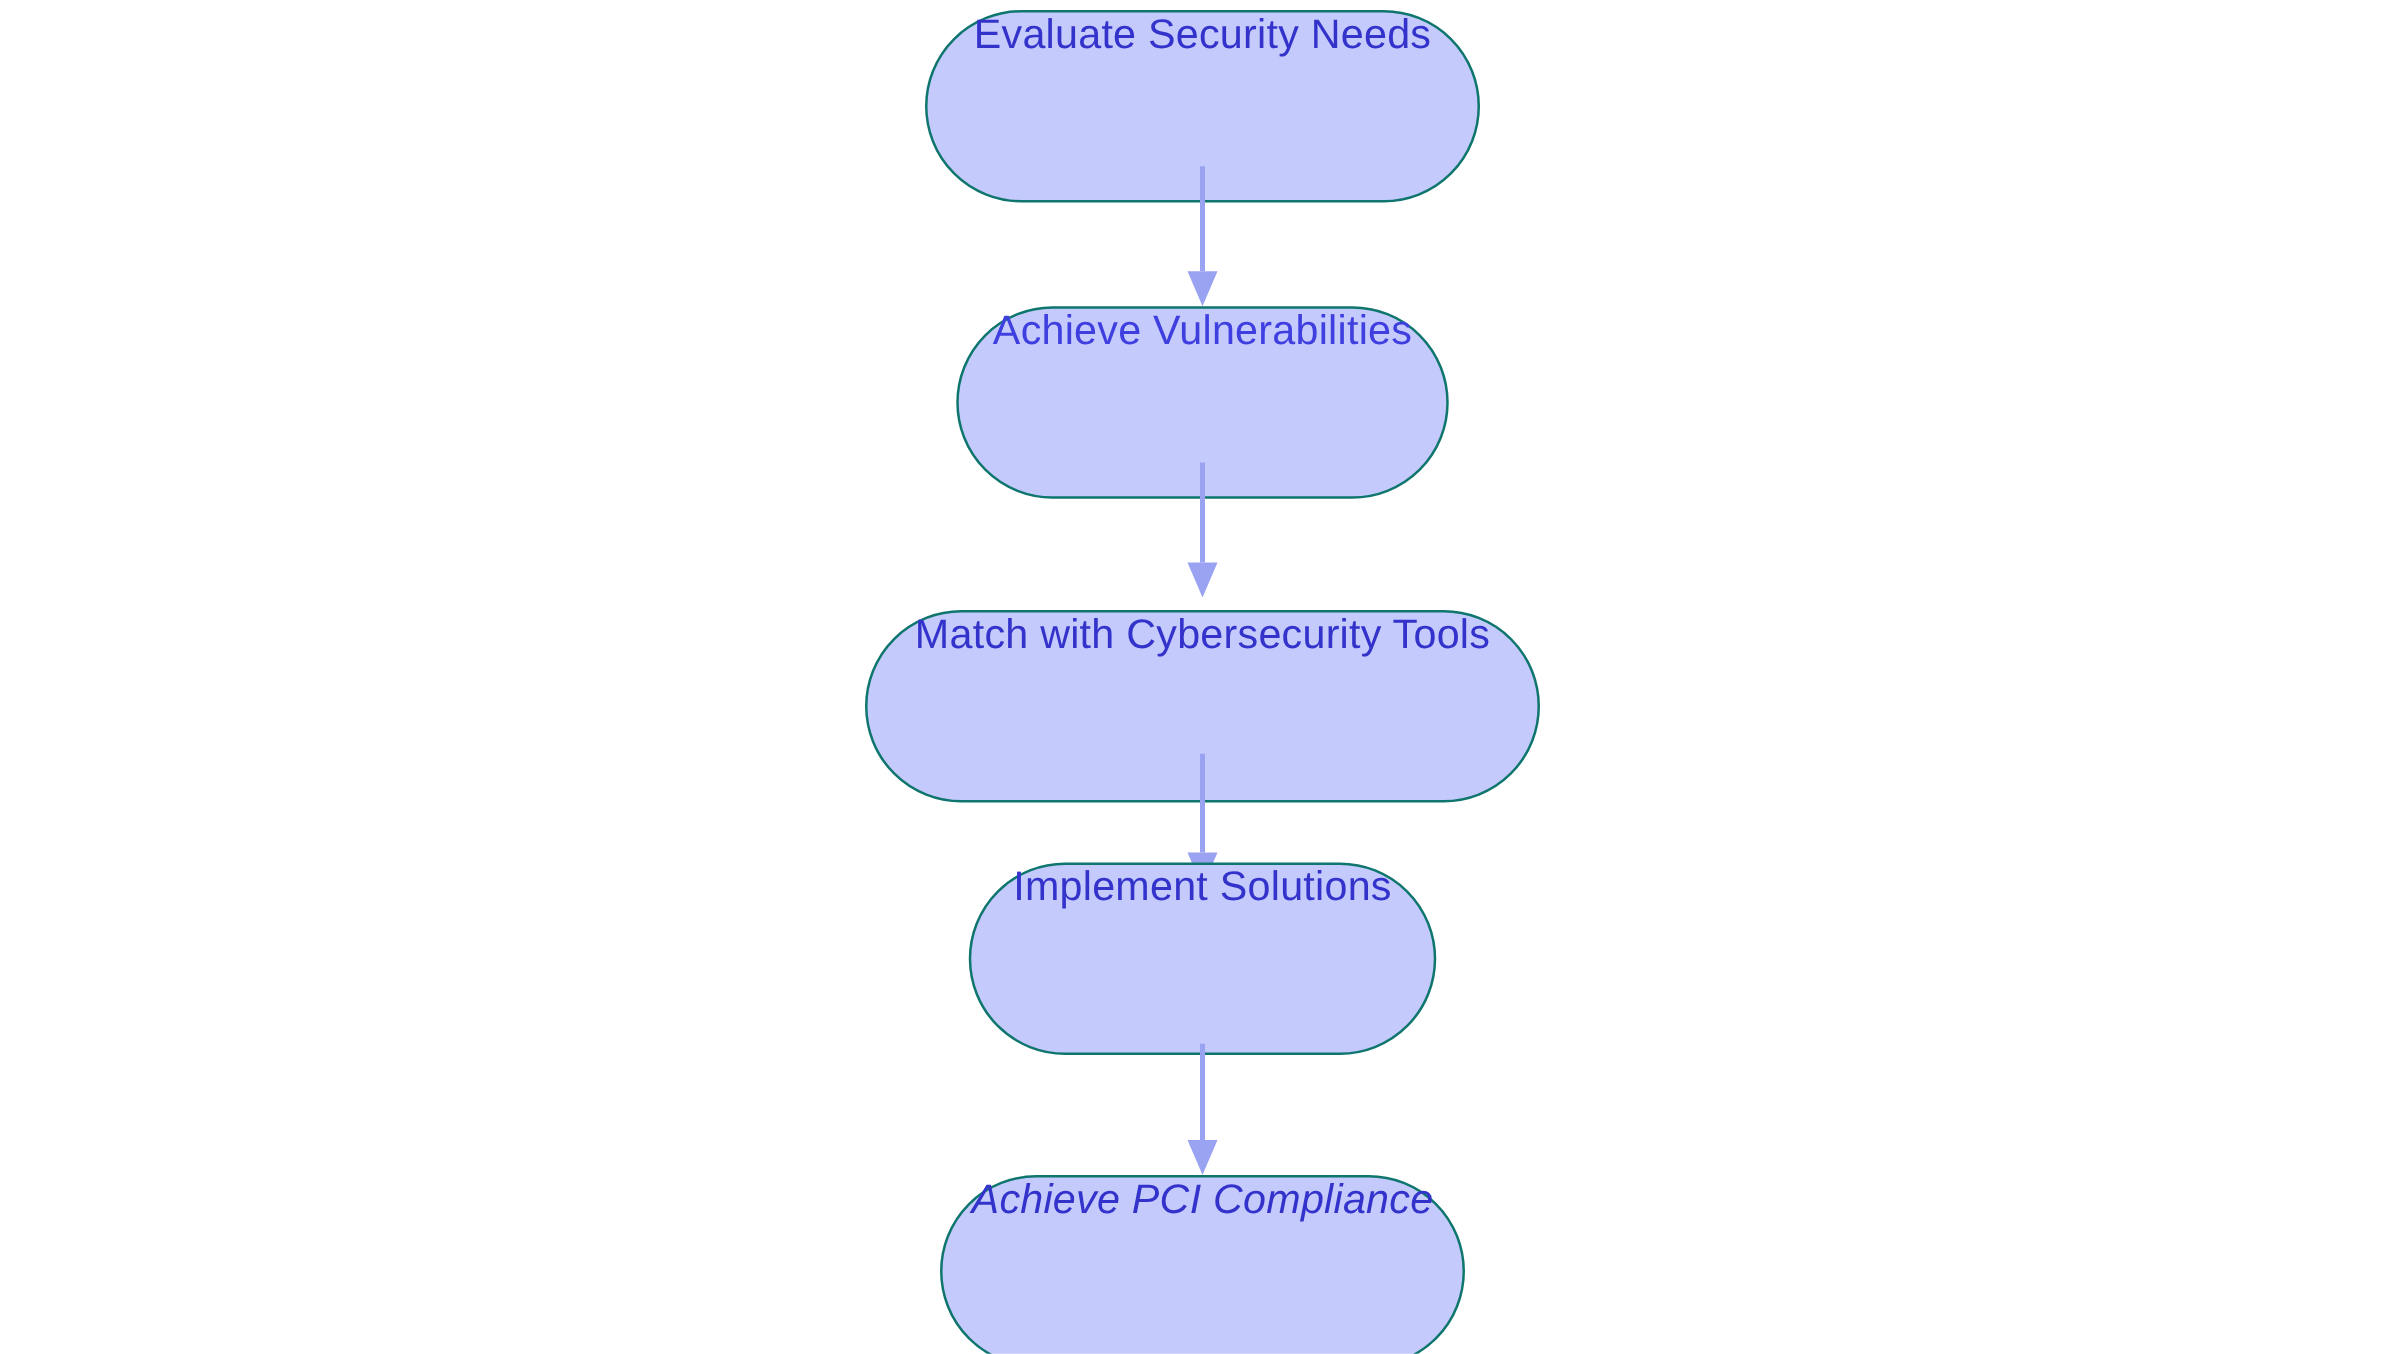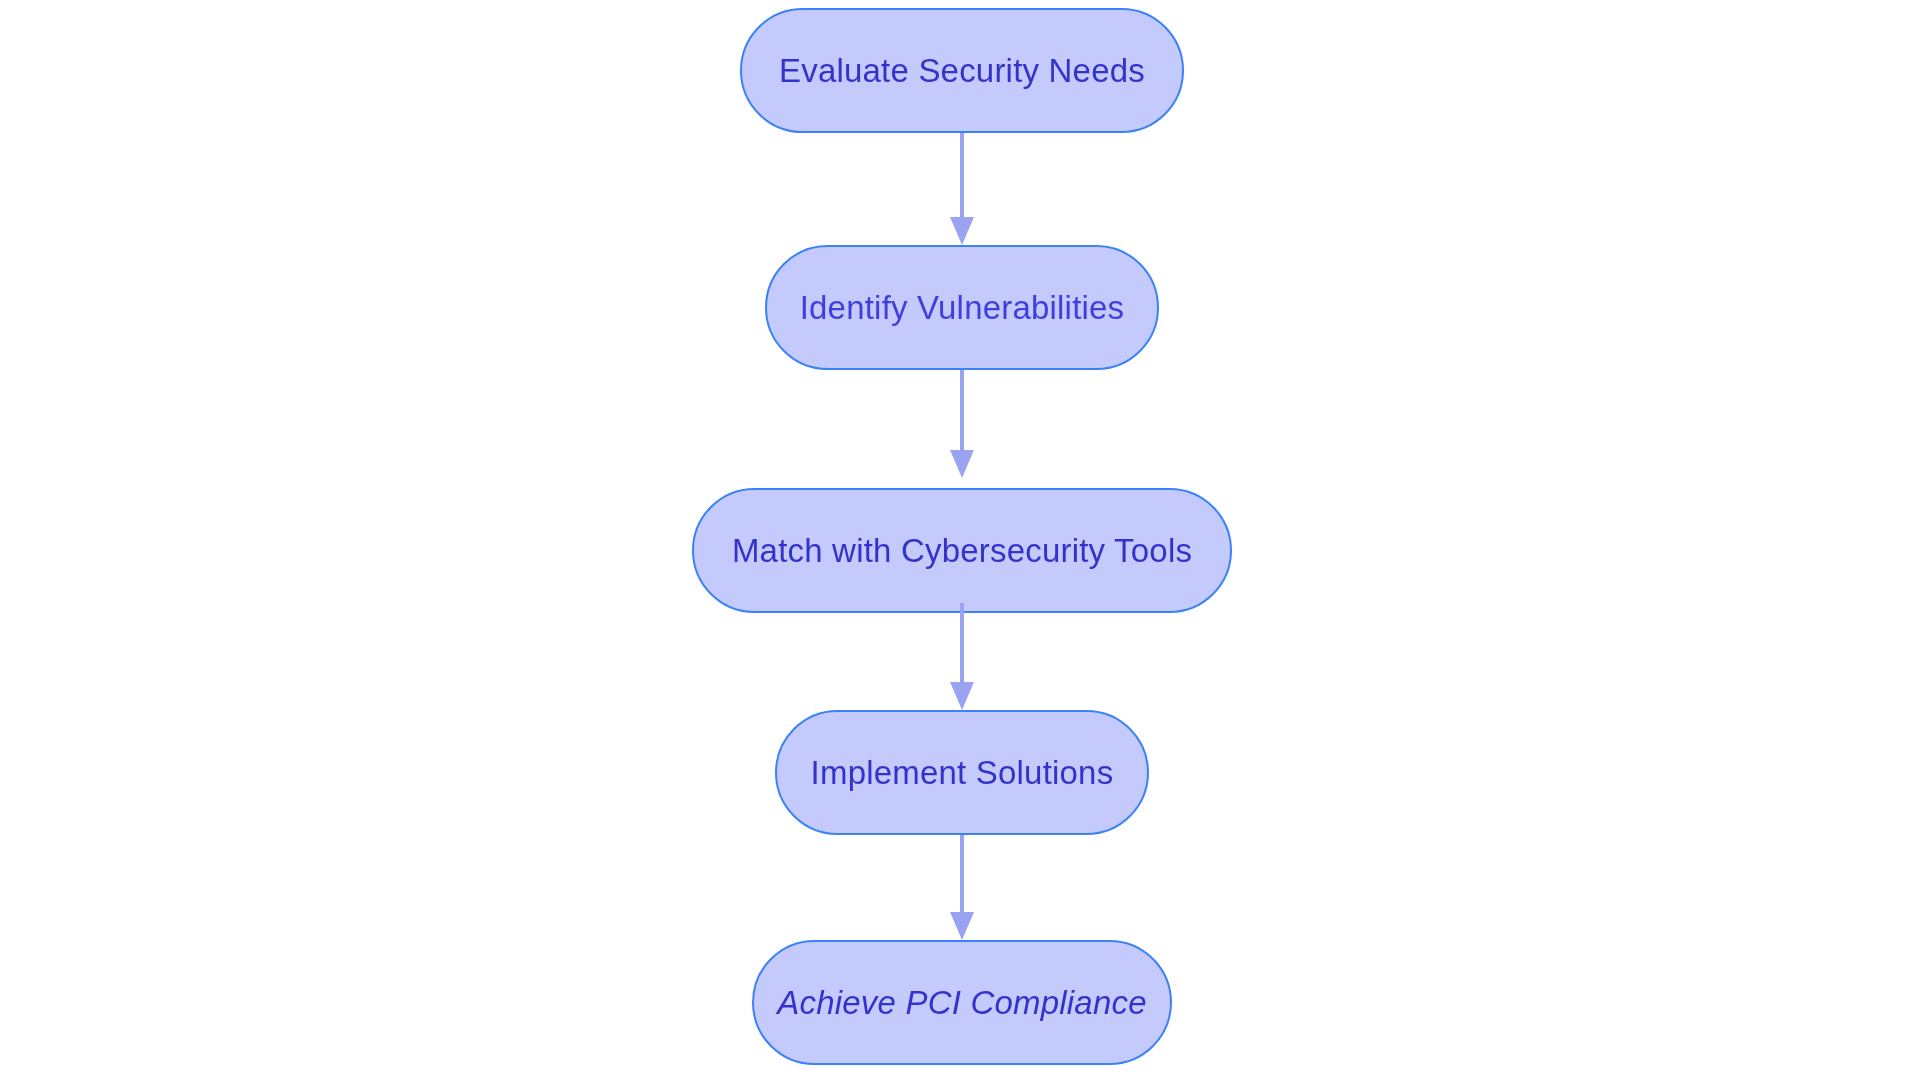--- a/index.html
+++ b/index.html
@@ -18,26 +18,26 @@
     position: relative;
     width: 1920px;
     height: 1083px;
     background: #ffffff;
   }
 
   .node {
     position: absolute;
     box-sizing: border-box;
     display: flex;
-    align-items: center;
+    align-items: flex-start;
     justify-content: center;
-    height: 125px;
+    height: 154px;
     border-radius: 999px;
     background: #c5cafc;
-    border: 2px solid #3b82f6;
+    border: 2px solid #0f766e;
     transform: translateX(-50%);
   }
 
   .node-label {
     font-family: "Liberation Sans", sans-serif;
     font-size: 33px;
     font-weight: 400;
     letter-spacing: 0.2px;
     white-space: nowrap;
     line-height: 1;
@@ -68,42 +68,42 @@
   </div>
 
   <div class="connector" style="left:962px; top:133px; width:26px; height:112px;">
     <svg width="26" height="112" viewBox="0 0 26 112" xmlns="http://www.w3.org/2000/svg" aria-hidden="true">
       <line x1="13" y1="0" x2="13" y2="84" stroke="#9aa2f2" stroke-width="4"></line>
       <polygon points="1,84 25,84 13,112" fill="#9aa2f2"></polygon>
     </svg>
   </div>
 
   <div class="node node-2" style="left:962px; top:245px; width:394px;">
-    <span class="node-label">Identify Vulnerabilities</span>
+    <span class="node-label">Achieve Vulnerabilities</span>
   </div>
 
   <div class="connector" style="left:962px; top:370px; width:26px; height:108px;">
     <svg width="26" height="108" viewBox="0 0 26 108" xmlns="http://www.w3.org/2000/svg" aria-hidden="true">
       <line x1="13" y1="0" x2="13" y2="80" stroke="#9aa2f2" stroke-width="4"></line>
       <polygon points="1,80 25,80 13,108" fill="#9aa2f2"></polygon>
     </svg>
   </div>
 
   <div class="node node-3" style="left:962px; top:488px; width:540px;">
     <span class="node-label">Match with Cybersecurity Tools</span>
   </div>
 
   <div class="connector" style="left:962px; top:603px; width:26px; height:107px;">
     <svg width="26" height="107" viewBox="0 0 26 107" xmlns="http://www.w3.org/2000/svg" aria-hidden="true">
       <line x1="13" y1="0" x2="13" y2="79" stroke="#9aa2f2" stroke-width="4"></line>
       <polygon points="1,79 25,79 13,107" fill="#9aa2f2"></polygon>
     </svg>
   </div>
 
-  <div class="node node-4" style="left:962px; top:710px; width:374px;">
+  <div class="node node-4" style="left:962px; top:690px; width:374px;">
     <span class="node-label">Implement Solutions</span>
   </div>
 
   <div class="connector" style="left:962px; top:835px; width:26px; height:105px;">
     <svg width="26" height="105" viewBox="0 0 26 105" xmlns="http://www.w3.org/2000/svg" aria-hidden="true">
       <line x1="13" y1="0" x2="13" y2="77" stroke="#9aa2f2" stroke-width="4"></line>
       <polygon points="1,77 25,77 13,105" fill="#9aa2f2"></polygon>
     </svg>
   </div>
 

